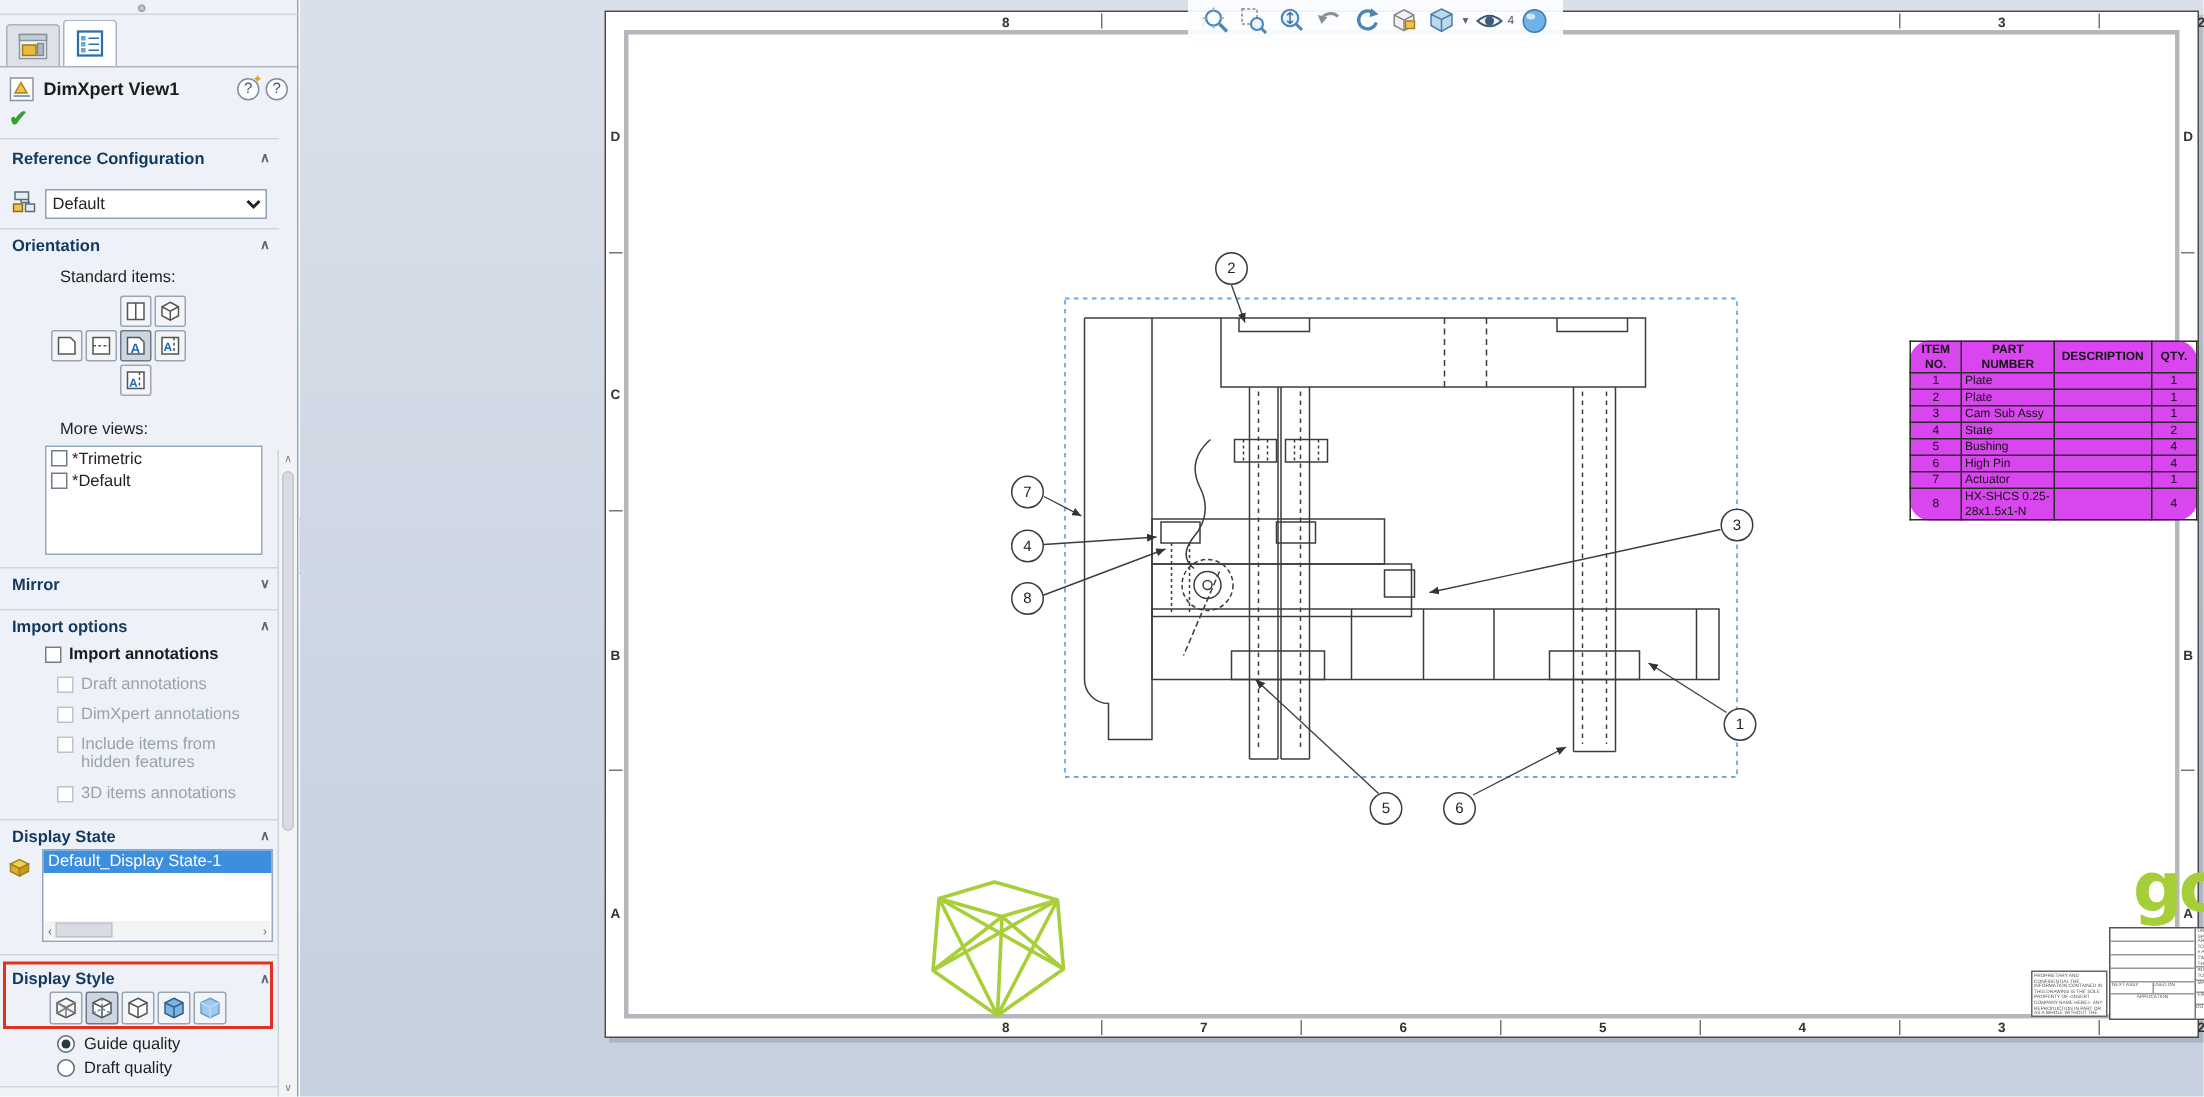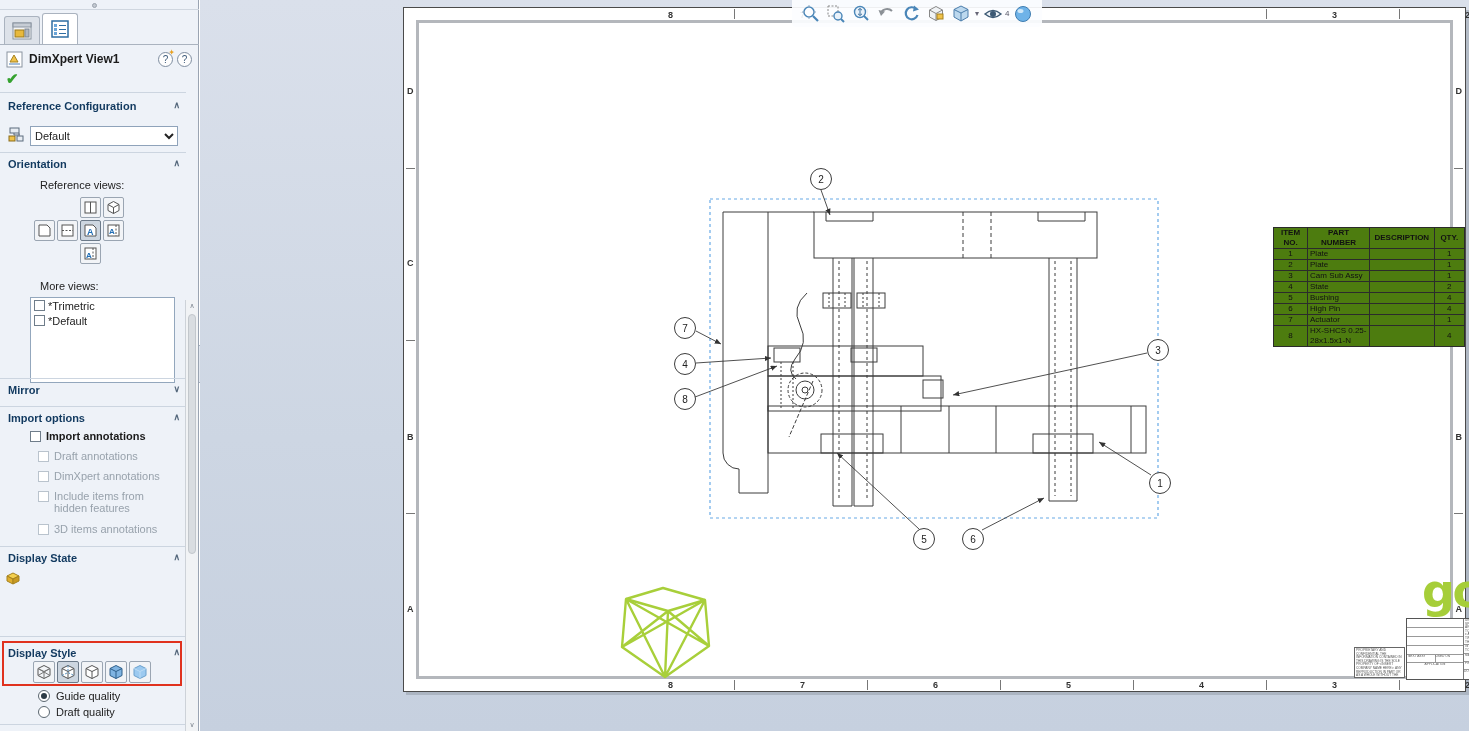--- a/index.html
+++ b/index.html
@@ -85,21 +85,21 @@
   .caret { font-size:8px; color:#667; }
   .hudbadge { font-size:8px; color:#556; margin-left:-2px; }
 
   
   #dview { position:absolute; left:257px; top:153px; width:520px; height:410px; }
   .balloon { position:absolute; width:22px; height:22px; border:1px solid #3c3c3c; border-radius:50%;
     background:#fff; font-size:10px; color:#222; display:flex; align-items:center; justify-content:center; }
 
   
   #bom { position:absolute; left:869px; top:219px; border-collapse:collapse;
-    font-size:8px; color:#111; background:#4d7c0f; }
+    font-size:8px; color:#111; background:#d946ef;border-radius:14px; }
   #bom th, #bom td { border:1px solid #2b2b2b; height:11px; padding:0 2px; line-height:10px; }
   #bom th { font-weight:bold; text-align:center; }
   .c { text-align:center; } .l { text-align:left; }
 
   
   #gelogo { position:absolute; left:1018px; top:556px; font-weight:bold; font-size:46px;
     letter-spacing:-2.5px; font-family:"DejaVu Sans", sans-serif; }
   #cubelogo { position:absolute; left:212px; top:572px; }
 
   
@@ -170,21 +170,21 @@
   </span>
   <select class="cfg">
     <option>Default</option>
   </select>
   <div class="divider" style="top:152px"></div>
 
   <div class="sechead" style="top:158px">
     <span>Orientation</span>
       <span class="chev">∧</span>
   </div>
-  <span class="lbl abs" style="left:40px; top:179px">Reference views:</span>
+  <span class="lbl abs" style="left:40px; top:179px">Standard items:</span>
 
   <div class="viewbtn" style="left:80px; top:197px">
     <svg width="15" height="15">
         <rect x="2" y="2" width="11" height="11" fill="#fff" stroke="#555"></rect>
         <line x1="7.5" y1="2" x2="7.5" y2="13" stroke="#555"></line>
       </svg>
   </div>
   <div class="viewbtn" style="left:103px; top:197px">
     <svg width="15" height="15">
         <polygon points="7.5,1.5 13,4.5 13,10.5 7.5,13.5 2,10.5 2,4.5" fill="#fff" stroke="#555"></polygon>
@@ -217,21 +217,21 @@
   </div>
   <div class="viewbtn" style="left:80px; top:243px">
     <svg width="15" height="15">
         <rect x="2" y="2" width="11" height="11" fill="#fff" stroke="#555"></rect>
         <text x="3" y="12" font-size="8" font-weight="bold" fill="#1f6db5">A</text>
         <line x1="10" y1="2" x2="10" y2="13" stroke="#555" stroke-dasharray="2 1.5"></line>
       </svg>
   </div>
 
   <span class="lbl abs" style="left:40px; top:280px">More views:</span>
-  <div class="listbox" style="left:30px; top:297px; width:145px; height:86px">
+  <div class="listbox" style="left:30px; top:297px; width:145px; height:73px">
     <div class="mvitem">
       <span class="cb"></span>
       <span class="lbl" style="margin-left:3px">*Trimetric</span>
     </div>
     <div class="mvitem">
       <span class="cb"></span>
       <span class="lbl" style="margin-left:3px">*Default</span>
     </div>
   </div>
   <div class="divider" style="top:378px"></div>
@@ -272,20 +272,28 @@
     <span>Display State</span>
       <span class="chev">∧</span>
   </div>
   <span class="abs" style="left:5px; top:570px">
     <svg width="17" height="15" viewBox="0 0 17 15">
       <polygon points="2,6 8,3 14,6 8,9" fill="#f3cf4e" stroke="#a5821f"></polygon>
       <polygon points="2,6 8,9 8,14 2,11" fill="#dfae2e" stroke="#a5821f"></polygon>
       <polygon points="14,6 8,9 8,14 14,11" fill="#c89a22" stroke="#a5821f"></polygon>
     </svg>
   </span>
+  <div class="listbox" style="left:28px; top:566px; width:154px; height:62px">
+    <div class="dsitem">Default_Display State-1</div>
+    <div class="hscroll">
+      <span style="margin-left:2px">‹</span>
+      <span class="hthumb"></span>
+      <span style="margin-left:auto; margin-right:2px">›</span>
+    </div>
+  </div>
   <div class="divider" style="top:636px"></div>
 
   <div class="sechead" style="top:647px">
     <span>Display Style</span>
       <span class="chev">∧</span>
   </div>
   <div class="stylebtn" style="left:33px; top:661px">
     <svg width="16" height="16">
         <polygon points="8,1.5 14,4.5 14,11.5 8,14.5 2,11.5 2,4.5" fill="none" stroke="#555"></polygon>
         <path d="M2,4.5 L8,7.5 L14,4.5 M8,7.5 V14.5 M2,11.5 L14,4.5 M2,4.5 L14,11.5" stroke="#777" fill="none"></path>

